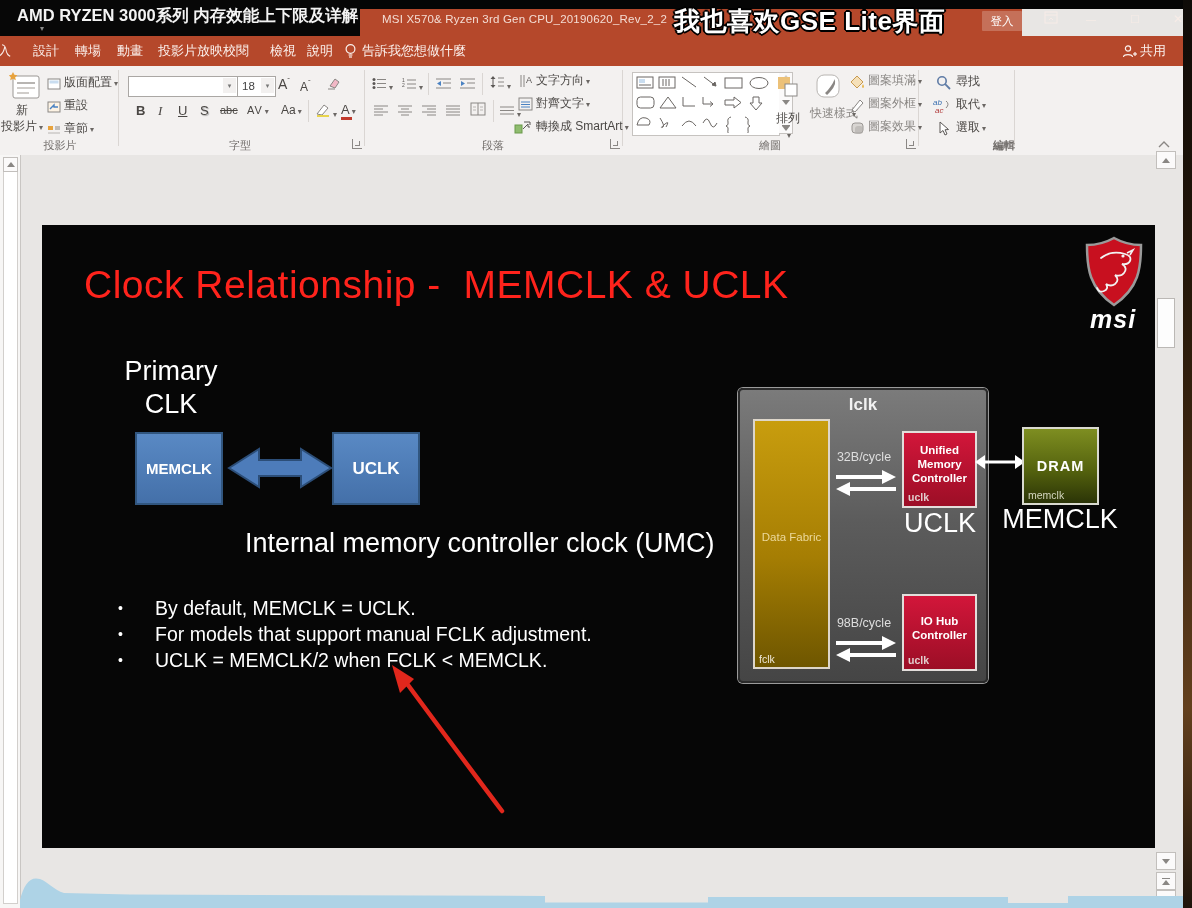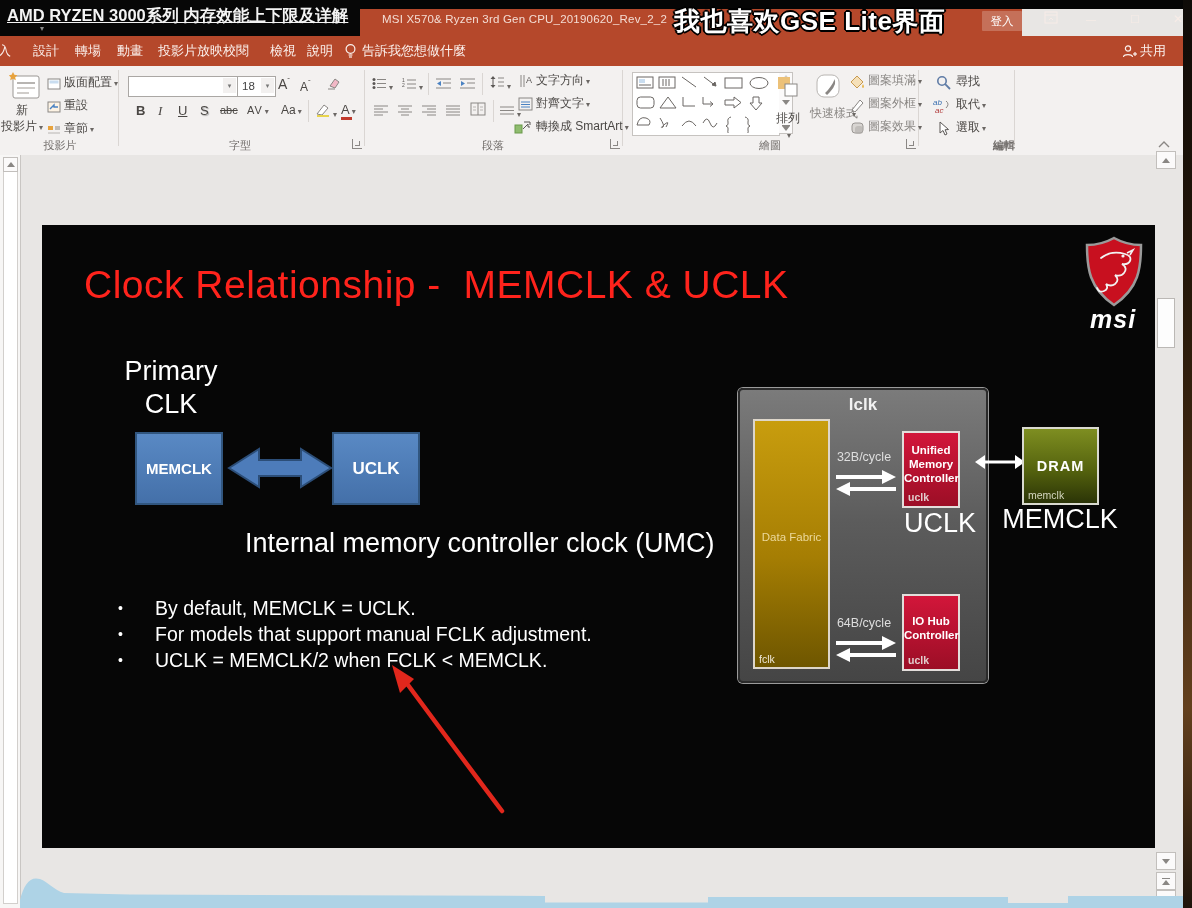--- a/index.html
+++ b/index.html
@@ -8,21 +8,21 @@
   .abs{position:absolute;}
   
   .titlebar{position:absolute;left:10px;top:0;width:1012px;height:36px;background:#b5482b;}
   .doc-title{position:absolute;left:372px;top:13px;font-size:11.5px;color:#f4ddd4;letter-spacing:.2px;white-space:pre;}
   .signin{position:absolute;left:972px;top:11px;width:40px;height:20px;background:rgba(255,255,255,.22);
           color:#fff;font-size:11.5px;text-align:center;line-height:20px;border-radius:1px;}
   .winbtn{position:absolute;top:6px;width:30px;height:24px;color:#f7ece7;font-size:14px;text-align:center;line-height:24px;}
   .ic-min::after{content:"—";font-size:10px;} .ic-max::after{content:"□";font-size:13px;} .ic-close::after{content:"✕";font-size:12px;}
   .top-strip{position:absolute;left:0;top:0;width:1192px;height:9px;background:#050505;}
   .video-bk{position:absolute;left:0;top:0;width:360px;height:36px;background:#070707;}
-  .video-title{position:absolute;left:7px;top:5px;font-size:16.5px;font-weight:bold;color:#f3f3f3;white-space:nowrap;text-decoration:underline;}
+  .video-title{position:absolute;left:17px;top:5px;font-size:16.5px;font-weight:bold;color:#f3f3f3;white-space:nowrap;}
   .video-caret{position:absolute;left:40px;top:24px;color:#8a8a8a;font-size:8px;}
   .danmaku{position:absolute;left:674px;top:4px;font-size:26px;font-weight:bold;color:#fff;white-space:nowrap;letter-spacing:.5px;
            text-shadow:-2px 0 0 #000,2px 0 0 #000,0 -2px 0 #000,0 2px 0 #000,-1px -1px 0 #000,1px 1px 0 #000,-1px 1px 0 #000,1px -1px 0 #000;}
   
   .tabrow{position:absolute;left:0;top:36px;width:1192px;height:30px;background:#b5482b;}
   .tab{position:absolute;top:0;height:30px;line-height:30px;font-size:13px;color:#fbf1ed;white-space:nowrap;}
   
   .ribbon{position:absolute;left:0;top:66px;width:1192px;height:89px;background:#f3f1f0;border-bottom:1px solid #cfccc9;}
   .rdiv{position:absolute;top:4px;height:76px;width:1px;background:#dad6d3;}
   .glabel{position:absolute;top:72px;font-size:11px;color:#716d6a;text-align:center;}
@@ -55,21 +55,21 @@
   .msi-text{position:absolute;font-style:italic;font-weight:bold;color:#fff;font-size:25px;letter-spacing:1px;}
   
   .diag{position:absolute;left:696px;top:163px;width:250px;height:295px;border-radius:5px;
         background:linear-gradient(180deg,#7b7b7b,#5c5c5c 45%,#454545);border:2px solid #2a2a2a;box-shadow:0 0 0 1px #9a9a9a;box-sizing:border-box;}
   .d-title{position:absolute;left:0;top:5px;width:100%;text-align:center;font-size:17px;font-weight:bold;color:#f2f2f2;}
   .fabric{position:absolute;left:13px;top:29px;width:77px;height:250px;background:linear-gradient(180deg,#c89d0e,#a67e03 55%,#6e5600);
           border:2px solid #ddd6ca;box-sizing:border-box;}
   .fab-label{position:absolute;left:0;top:110px;width:100%;text-align:center;font-size:11.5px;color:#ecd99c;}
   .clk-small{position:absolute;left:4px;bottom:2px;font-size:10.5px;color:#efe8d6;}
   .bw{position:absolute;width:72px;text-align:center;font-size:12.5px;color:#dedede;}
-  .redbox{position:absolute;left:162px;width:58px;height:77px;background:linear-gradient(180deg,#d2163a,#b01029 55%,#90० b22);
+  .redbox{position:absolute;left:162px;width:75px;height:77px;background:linear-gradient(180deg,#d2163a,#b01029 55%,#90० b22);
           background:linear-gradient(180deg,#d2163a,#9c0e26);border:2px solid #e3dedb;box-sizing:border-box;
           color:#fff;font-weight:bold;font-size:11.5px;line-height:14px;text-align:center;}
   .redbox .clk-small{color:#e2cccc;}
   .dclk{position:absolute;font-size:27px;color:#fff;text-align:center;}
   .drambox{position:absolute;left:980px;top:202px;width:77px;height:78px;background:linear-gradient(180deg,#7e8e21,#55630e 55%,#2b3407);
            border:2px solid #d9d9cf;box-sizing:border-box;color:#fff;font-weight:bold;letter-spacing:1px;
            display:flex;align-items:center;justify-content:center;font-size:14.5px;}
   
   .rthumb{position:absolute;left:1157px;top:298px;width:16px;height:48px;background:#fdfdfd;border:1px solid #bbb8b5;}
   
@@ -459,21 +459,21 @@
             <path d="M16 13 L2 20 L16 27z" fill="#fff"></path>
           </svg>
       </span>
       <div class="redbox" style="top:41px;padding-top:10px;">
         <span>Unified</span><br>
         <span>Memory</span><br>
         <span>Controller</span>
         <div class="clk-small">uclk</div>
       </div>
       <div class="dclk" style="left:152px;top:118px;width:96px;">UCLK</div>
-      <div class="bw" style="left:88px;top:226px;">64B/cycle</div>
+      <div class="bw" style="left:88px;top:226px;">98B/cycle</div>
       <span class="abs" style="left:94px;top:245px;">
         <svg width="64" height="28" viewBox="0 0 64 28">
             <path d="M2 8 L50 8" stroke="#fff" stroke-width="4"></path>
             <path d="M48 1 L62 8 L48 15z" fill="#fff"></path>
             <path d="M14 20 L62 20" stroke="#fff" stroke-width="4"></path>
             <path d="M16 13 L2 20 L16 27z" fill="#fff"></path>
           </svg>
       </span>
       <div class="redbox" style="top:204px;padding-top:18px;">
         <span>IO Hub</span><br>

